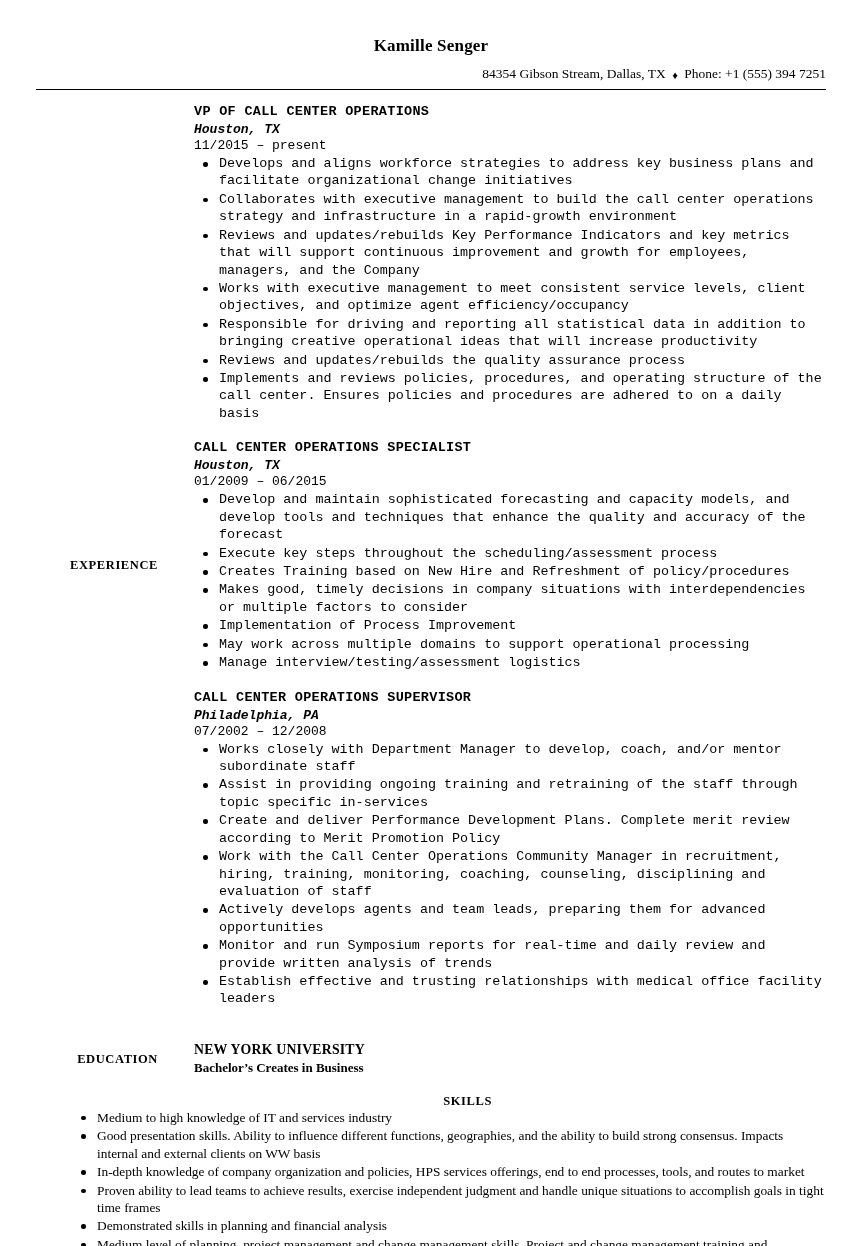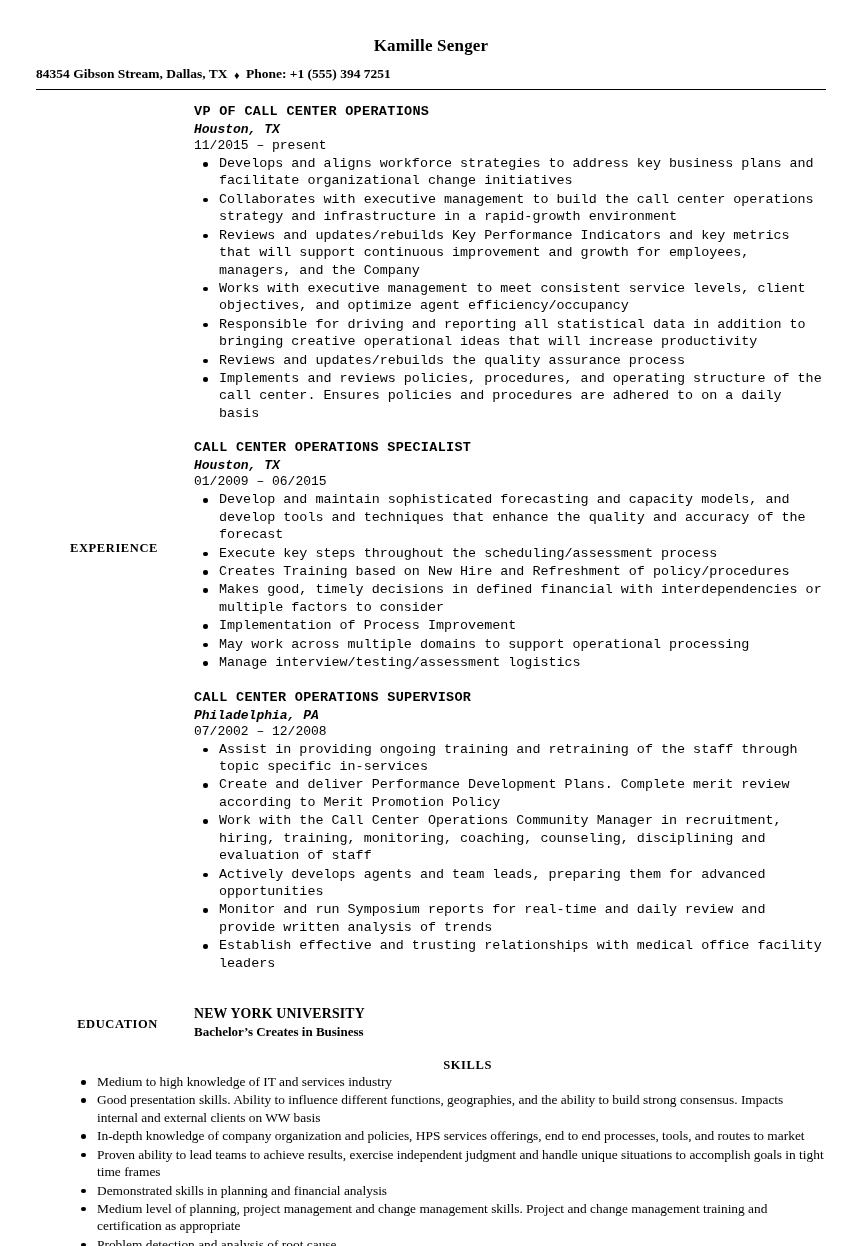--- a/index.html
+++ b/index.html
@@ -23,22 +23,22 @@
   }
   .name {
     text-align: center;
     font-weight: bold;
     font-size: 17px;
     letter-spacing: 0.2px;
     margin-top: 8px;
     margin-bottom: 10px;
   }
   .contact {
-    text-align: left;
-    font-weight: bold;
+    text-align: right;
+    font-weight: normal;
     font-size: 13.5px;
     margin-bottom: 7px;
   }
   .contact .diamond {
     font-size: 11px;
     vertical-align: middle;
     padding: 0 3px;
   }
   .rule {
     border-bottom: 1.6px solid #000;
@@ -151,32 +151,33 @@
       </div>
 
       <div class="job">
         <div class="job-title">CALL CENTER OPERATIONS SPECIALIST</div>
         <div class="job-location">Houston, TX</div>
         <div class="job-dates">01/2009 – 06/2015</div>
         <ul class="bullets">
           <li>Develop and maintain sophisticated forecasting and capacity models, and develop tools and techniques that enhance the quality and accuracy of the forecast</li>
           <li>Execute key steps throughout the scheduling/assessment process</li>
           <li>Creates Training based on New Hire and Refreshment of policy/procedures</li>
-          <li>Makes good, timely decisions in defined financial with interdependencies or multiple factors to consider</li>
+          <li>Makes good, timely decisions in company situations with interdependencies or multiple factors to consider</li>
           <li>Implementation of Process Improvement</li>
           <li>May work across multiple domains to support operational processing</li>
           <li>Manage interview/testing/assessment logistics</li>
         </ul>
       </div>
 
       <div class="job">
         <div class="job-title">CALL CENTER OPERATIONS SUPERVISOR</div>
         <div class="job-location">Philadelphia, PA</div>
         <div class="job-dates">07/2002 – 12/2008</div>
         <ul class="bullets">
+          <li>Works closely with Department Manager to develop, coach, and/or mentor subordinate staff</li>
           <li>Assist in providing ongoing training and retraining of the staff through topic specific in-services</li>
           <li>Create and deliver Performance Development Plans. Complete merit review according to Merit Promotion Policy</li>
           <li>Work with the Call Center Operations Community Manager in recruitment, hiring, training, monitoring, coaching, counseling, disciplining and evaluation of staff</li>
           <li>Actively develops agents and team leads, preparing them for advanced opportunities</li>
           <li>Monitor and run Symposium reports for real-time and daily review and provide written analysis of trends</li>
           <li>Establish effective and trusting relationships with medical office facility leaders</li>
         </ul>
       </div>
 
     </div>

